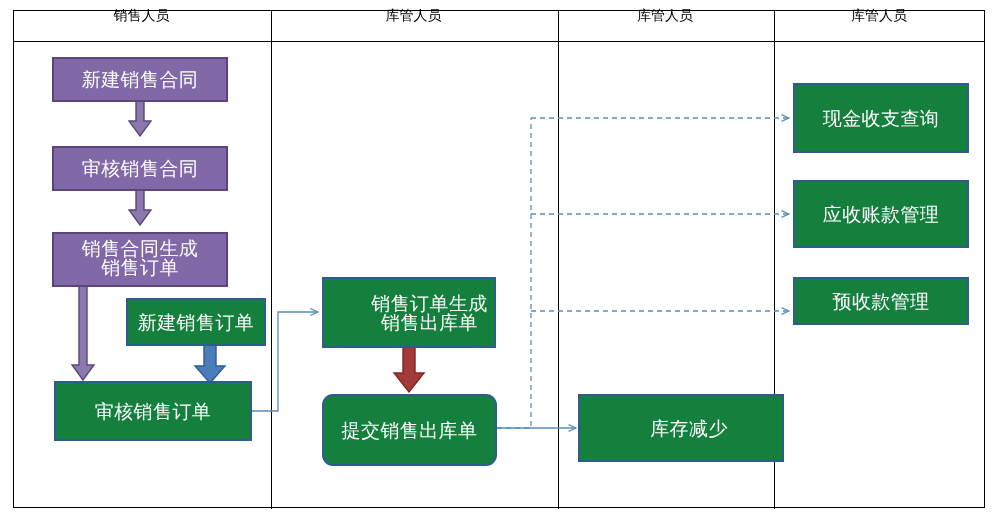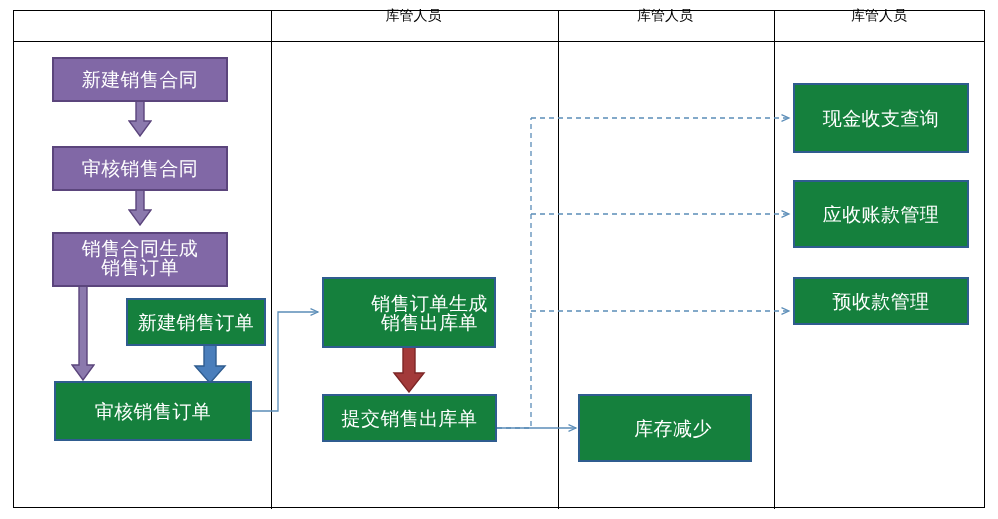--- a/index.html
+++ b/index.html
@@ -101,20 +101,21 @@
 
 <div id="canvas">
 
   <div class="lane-table">
     <div class="lane-header-row"></div>
     <div class="lane-divider" style="left:257px;"></div>
     <div class="lane-divider" style="left:544px;"></div>
     <div class="lane-divider" style="left:760px;"></div>
   </div>
 
+  <div class="lane-title" style="left:13px;  width:257px;">销售人员</div>
   <div class="lane-title" style="left:270px; width:287px;">库管人员</div>
   <div class="lane-title" style="left:557px; width:216px;">库管人员</div>
   <div class="lane-title" style="left:773px; width:212px;">库管人员</div>
 
   <svg id="connectors">
     <defs>
       <marker id="arrowOpen" markerWidth="10" markerHeight="10" refX="8.5" refY="4" orient="auto" markerUnits="userSpaceOnUse">
         <path d="M1,0.6 L8.5,4 L1,7.4" fill="none" stroke="#5b8db8" stroke-width="1.2"></path>
       </marker>
     </defs>
@@ -181,23 +182,23 @@
   <div class="node purple" style="left:52px;  top:232px; width:176px; height:55px;font-family:Liberation Mono, monospace;">销售合同生成
 销售订单</div>
 
   <div class="node blue" style="left:126px; top:298px; width:140px; height:48px;">新建销售订单</div>
 
   <div class="node blue" style="left:54px;  top:381px; width:198px; height:60px;">审核销售订单</div>
 
   <div class="node blue" style="left:322px; top:277px; width:174px; height:71px;padding-left:41px;">销售订单生成
 销售出库单</div>
 
-  <div class="node blue" style="left:322px; top:394px; width:175px; height:48px;">提交销售出库单</div>
-
-  <div class="node blue" style="left:578px; top:394px; width:174px; height:68px;padding-left:16px;">库存减少</div>
+  <div class="node blue" style="left:322px; top:394px; width:175px; height:72px;border-radius:11px;">提交销售出库单</div>
+
+  <div class="node blue" style="left:578px; top:394px; width:206px; height:68px;padding-left:16px;">库存减少</div>
 
   <div class="node blue" style="left:793px; top:83px;  width:176px; height:70px;">现金收支查询</div>
 
   <div class="node blue" style="left:793px; top:180px; width:176px; height:68px;">应收账款管理</div>
 
   <div class="node blue" style="left:793px; top:277px; width:176px; height:48px;">预收款管理</div>
 
 </div>
 
 </body></html>

